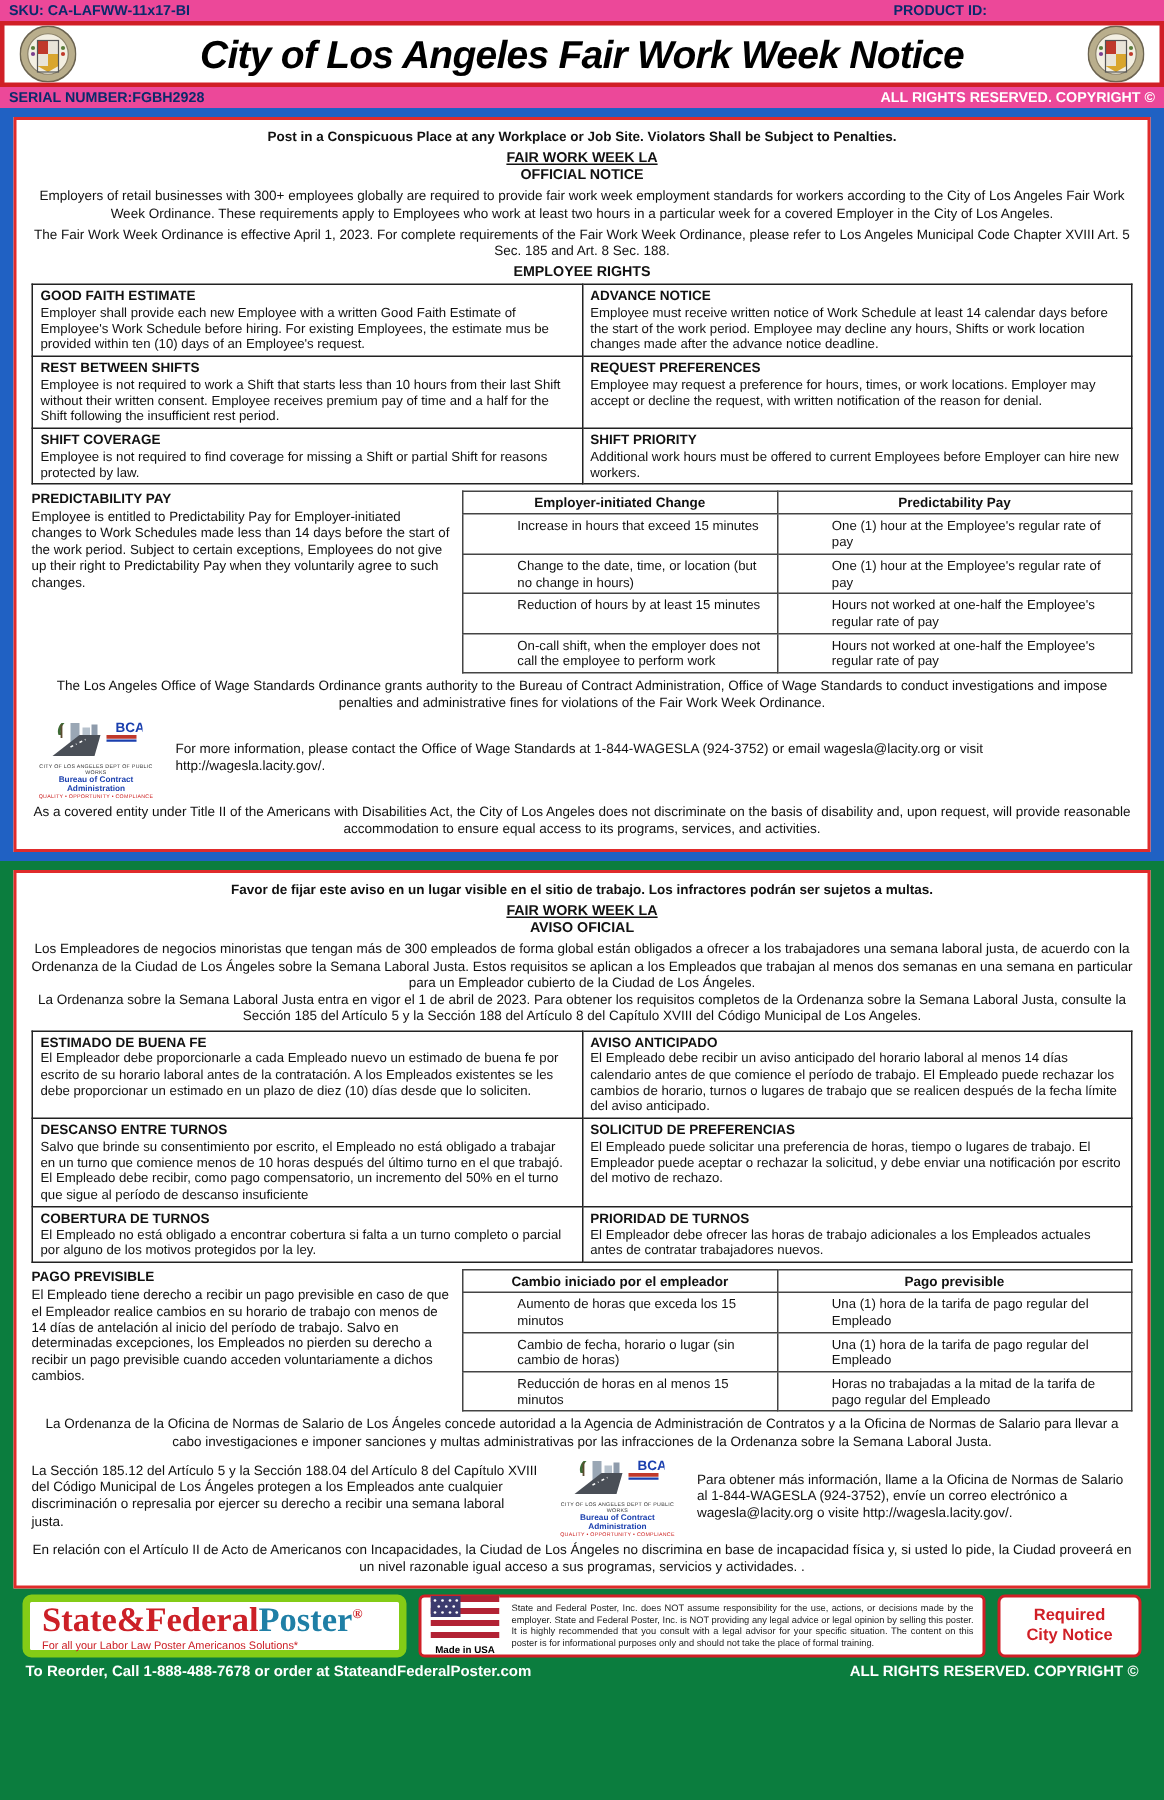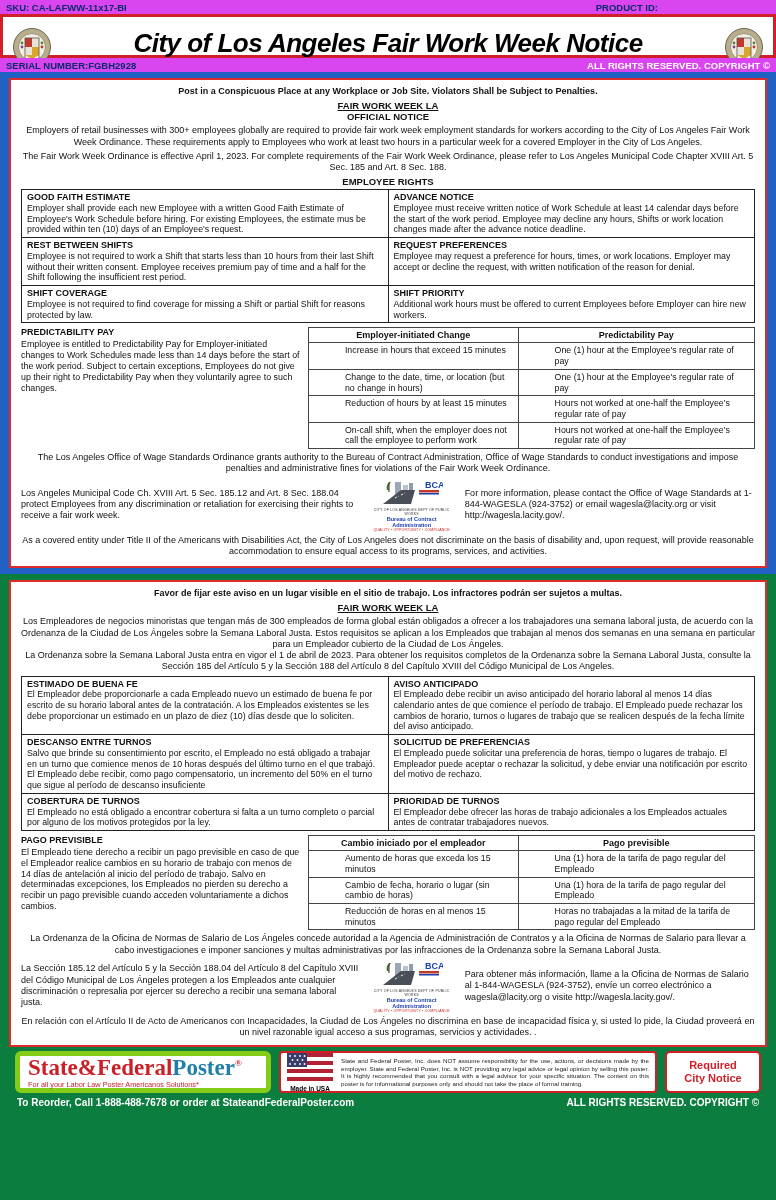--- a/index.html
+++ b/index.html
@@ -4,32 +4,32 @@
 <style>
   * { margin:0; padding:0; box-sizing:border-box; }
   html,body { background:#888; }
   .page {
     width:776px; height:1200px; margin:0 auto; overflow:hidden;
     background:#fff; font-family:"Liberation Sans", sans-serif; color:#111;
     display:flex; flex-direction:column; position:relative;
   }
   
   .bar {
-    background:#d946ef; color:#0a2a6b; font-weight:bold; font-size:9.5px;
+    background:#ec4899; color:#0a2a6b; font-weight:bold; font-size:9.5px;
     display:flex; justify-content:space-between; align-items:center;
     padding:1px 6px; height:14px; flex:none;
   }
   .bar .white { color:#fff; }
   .bar .pad-right { padding-right:112px; }
   .titleband {
     height:44px; flex:none; background:#2061c3; padding:0 0;
   }
   .titleband-inner {
     height:100%; background:#fff; border:3px solid #d01f26;
-    display:flex; align-items:flex-start; justify-content:space-between; padding:11px 10px;
+    display:flex; align-items:center; justify-content:space-between; padding:11px 10px;
   }
   .poster-title {
     font-size:26px; font-weight:bold; font-style:italic; letter-spacing:-0.5px;
     color:#000; white-space:nowrap;
   }
   
   .section { padding:6px 9px; }
   .section.en { background:#2061c3; height:502px; flex:none; }
   .section.es { background:#0b7d3e; flex:1; display:flex; flex-direction:column; padding-bottom:0; }
   .whitebox {
@@ -219,21 +219,20 @@
             <td>On-call shift, when the employer does not call the employee to perform work</td>
             <td>Hours not worked at one-half the Employee's regular rate of pay</td>
           </tr>
         </tbody>
           </table>
       </div>
 
       <p class="body c">The Los Angeles Office of Wage Standards Ordinance grants authority to the Bureau of Contract Administration, Office of Wage Standards to conduct investigations and impose penalties and administrative fines for violations of the Fair Work Week Ordinance.</p>
 
       <div class="info-row">
-        <div class="info-left">Los Angeles Municipal Code Ch. XVIII Art. 5 Sec. 185.12 and Art. 8 Sec. 188.04 protect Employees from any discrimination or retaliation for exercising their rights to receive a fair work week.</div>
         <div class="bca">
           <svg width="62" height="26" viewBox="0 0 62 26">
             <rect x="0" y="0" width="62" height="26" fill="#fff"></rect>
             <rect x="14" y="4" width="6" height="14" fill="#9aa7b5"></rect>
             <rect x="22" y="7" width="5" height="11" fill="#b7c2cd"></rect>
             <rect x="28" y="5" width="4" height="13" fill="#8e9bab"></rect>
             <path d="M2 26 L20 12 L34 12 L30 26 Z" fill="#4a4f57"></path>
             <path d="M14 20 L18 18 M20 17 L24 15" stroke="#fff" stroke-width="1" stroke-dasharray="2 2"></path>
             <path d="M8 4 C6 6 5 9 6 12 L8 12 C7 9 8 6 10 4 Z" fill="#3d6b35"></path>
             <line x1="8" y1="5" x2="8" y2="14" stroke="#5b4a2f" stroke-width="1.2"></line>
@@ -249,20 +248,21 @@
       </div>
 
       <p class="body c">As a covered entity under Title II of the Americans with Disabilities Act, the City of Los Angeles does not discriminate on the basis of disability and, upon request, will provide reasonable accommodation to ensure equal access to its programs, services, and activities.</p>
     </div>
   </div>
 
   <div class="section es">
     <div class="whitebox">
       <p class="body c b">Favor de fijar este aviso en un lugar visible en el sitio de trabajo. Los infractores podrán ser sujetos a multas.</p>
       <div class="hline u">FAIR WORK WEEK LA</div>
+      <div class="hline" style="margin-top:0">AVISO OFICIAL</div>
       <p class="body c" style="margin-bottom:0">Los Empleadores de negocios minoristas que tengan más de 300 empleados de forma global están obligados a ofrecer a los trabajadores una semana laboral justa, de acuerdo con la Ordenanza de la Ciudad de Los Ángeles sobre la Semana Laboral Justa. Estos requisitos se aplican a los Empleados que trabajan al menos dos semanas en una semana en particular para un Empleador cubierto de la Ciudad de Los Ángeles.</p>
       <p class="body c" style="margin-top:0">La Ordenanza sobre la Semana Laboral Justa entra en vigor el 1 de abril de 2023. Para obtener los requisitos completos de la Ordenanza sobre la Semana Laboral Justa, consulte la Sección 185 del Artículo 5 y la Sección 188 del Artículo 8 del Capítulo XVIII del Código Municipal de Los Angeles.</p>
 
       <table class="rights">
         <tbody>
             <tr>
           <td>
             <div class="cell-title">ESTIMADO DE BUENA FE</div>
             <div class="cell-text">El Empleador debe proporcionarle a cada Empleado nuevo un estimado de buena fe por escrito de su horario laboral antes de la contratación. A los Empleados existentes se les debe proporcionar un estimado en un plazo de diez (10) días desde que lo soliciten.</div>
           </td>

